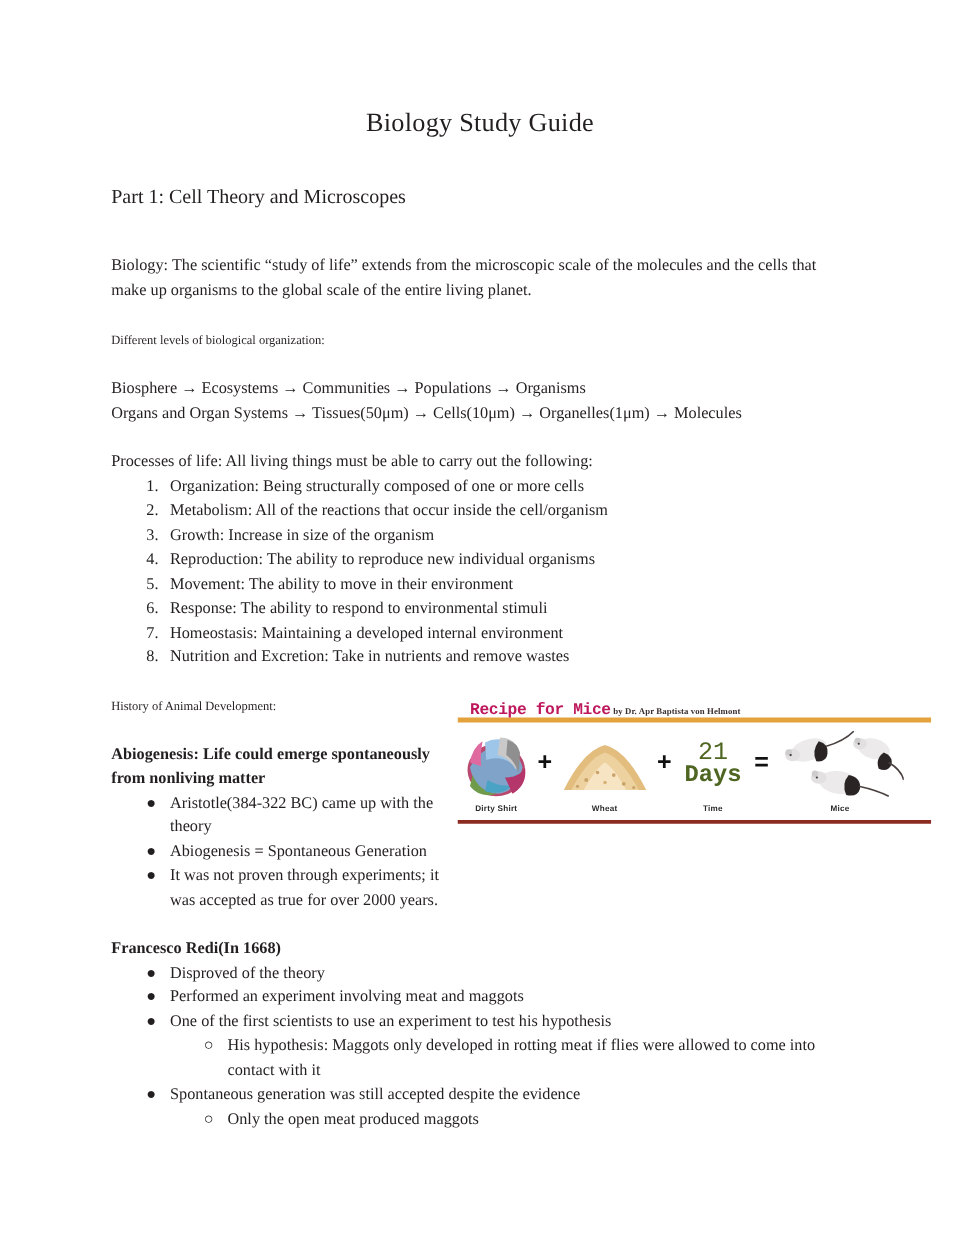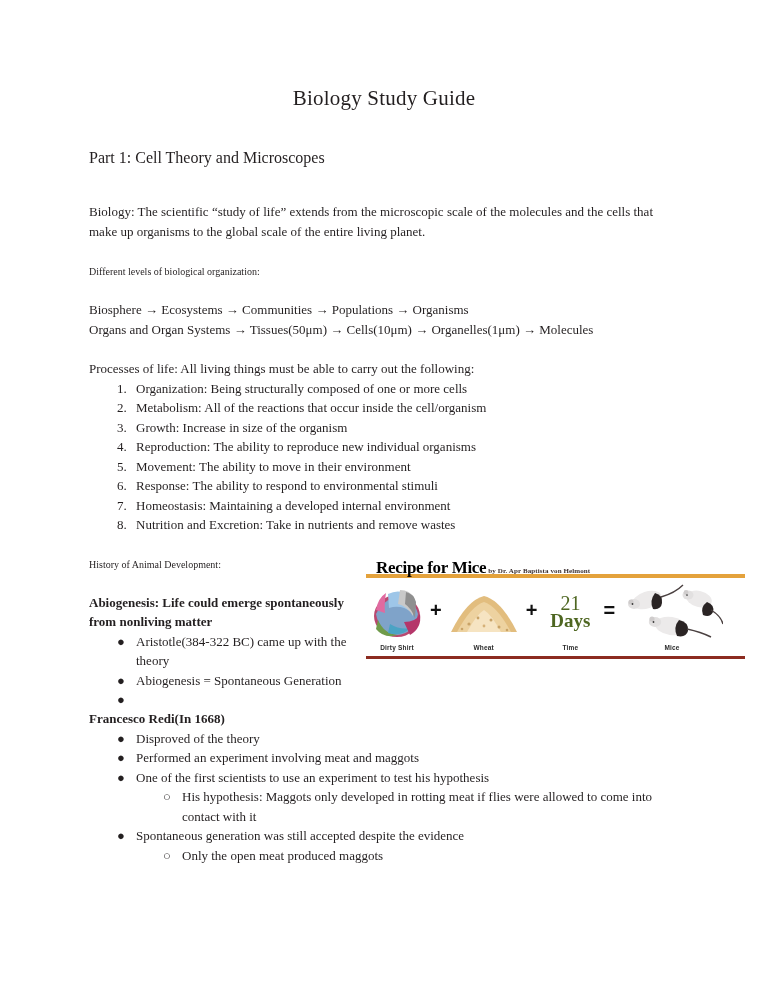--- a/index.html
+++ b/index.html
@@ -146,24 +146,24 @@
     background: #ffffff;
     overflow: hidden;
   }
   .recipe-title-row {
     position: relative;
     height: 20px;
     padding-left: 10px;
     white-space: nowrap;
   }
   .recipe-title {
-    font-family: Liberation Serif, serif;
+    font-family: Liberation Mono, monospace;
     font-weight: bold;
-    font-size: 17px;
-    color: #000000;
+    font-size: 13px;
+    color: #be185d;
     letter-spacing: -0.3px;
     vertical-align: baseline;
   }
   .recipe-byline {
     font-family: "Liberation Serif", "DejaVu Serif", serif;
     font-size: 7px;
     font-weight: bold;
     color: #3b2f2f;
     margin-left: 2px;
     vertical-align: baseline;
@@ -217,21 +217,21 @@
     padding-bottom: 3px;
   }
   .op {
     font-family: "Liberation Sans", "DejaVu Sans", sans-serif;
     font-size: 20px;
     font-weight: bold;
     color: #111;
     padding: 0 2px 14px 2px;
   }
   .time-text {
-    font-family: Liberation Serif, serif;
+    font-family: Liberation Mono, monospace;
     color: #4e6621;
     text-align: center;
     line-height: 0.92;
   }
   .time-num { font-size: 20px; font-weight: normal; display:block; }
   .time-word { font-size: 19px; font-weight: bold; display:block; }
 
   .cell-shirt { width: 62px; }
   .cell-wheat { width: 80px; }
   .cell-time  { width: 62px; }
@@ -280,21 +280,21 @@
 
     <p class="body-text"><span class="sub-underline">History of Animal Development:</span></p>
 
     <div class="gap-md"></div>
 
     <div class="narrow-col">
       <p class="bold-head">Abiogenesis: Life could emerge spontaneously from nonliving matter</p>
       <ul class="bullet-list">
         <li><span class="bullet-glyph">●</span><span>Aristotle(384-322 BC) came up with the theory</span></li>
         <li><span class="bullet-glyph">●</span><span>Abiogenesis = Spontaneous Generation</span></li>
-        <li><span class="bullet-glyph">●</span></li>
+        <li><span class="bullet-glyph">●</span><span>It was not proven through experiments; it was accepted as true for over 2000 years.</span></li>
       </ul>
     </div>
 
     <div class="gap-md"></div>
 
     <div>
       <p class="bold-head">Francesco Redi(In 1668)</p>
       <ul class="bullet-list">
         <li><span class="bullet-glyph">●</span><span>Disproved of the theory</span></li>
         <li><span class="bullet-glyph">●</span><span>Performed an experiment involving meat and maggots</span></li>

